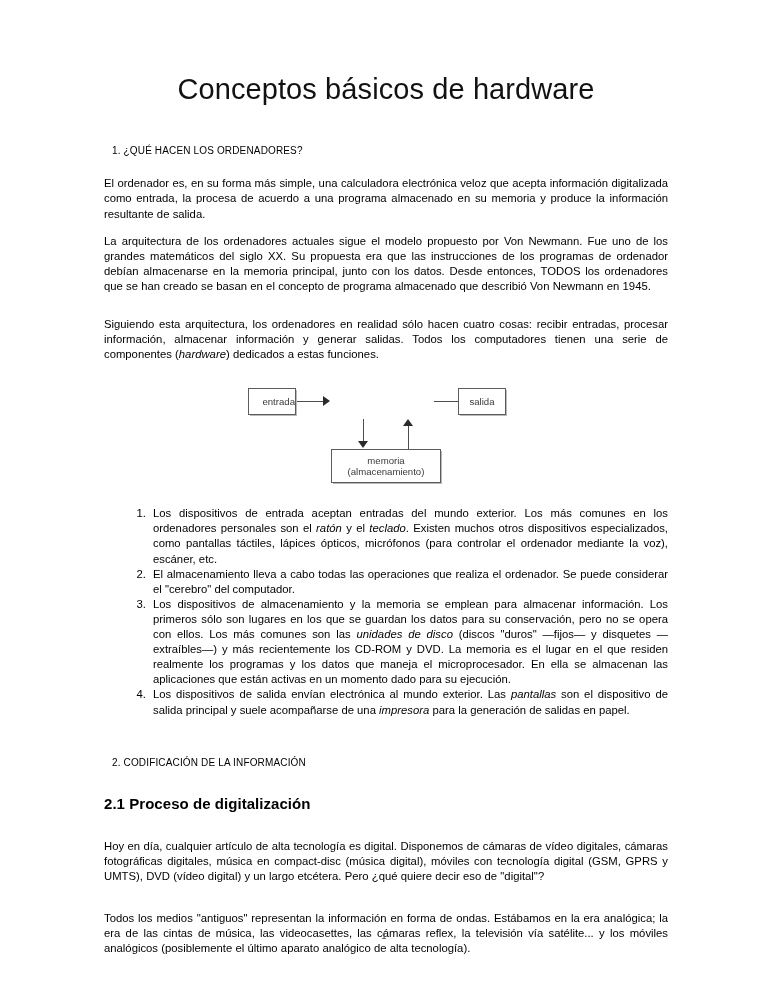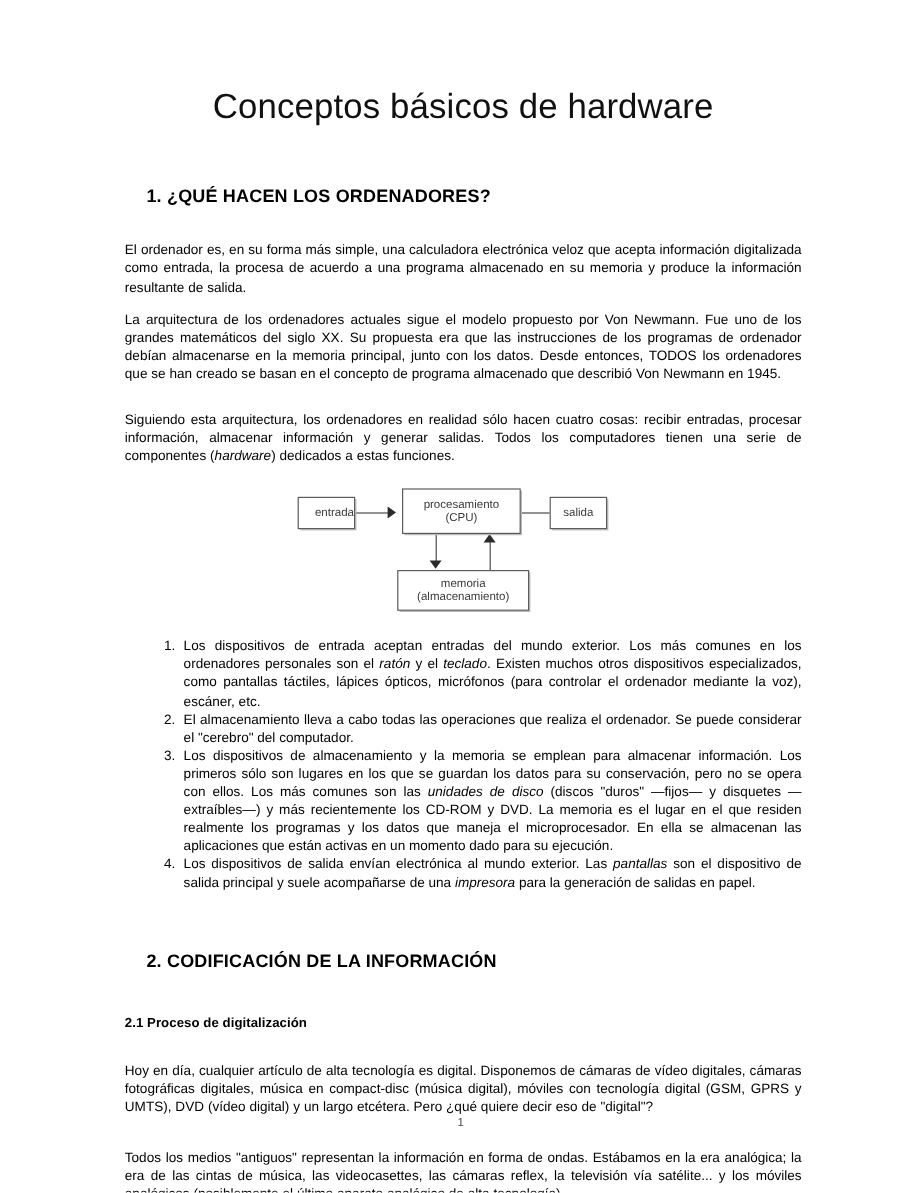--- a/index.html
+++ b/index.html
@@ -35,29 +35,29 @@
     text-align: center;
     letter-spacing: 0.1px;
     margin: 0;
     padding-top: 73px;
     line-height: 1.15;
     color: #111;
   }
 
   
   .h-section {
-    font-size: 15px;
-    font-weight: bold;
-    margin: 18px;
+    font-size: 10px;
+    font-weight: normal;
+    margin: 8px;
     padding-top: 31px;
     letter-spacing: 0.15px;
     color: #000;
   }
   .h-sub {
-    font-size: 11px;
+    font-size: 15px;
     font-weight: bold;
     margin: 0;
     padding-top: 19px;
     letter-spacing: 0.05px;
     color: #000;
   }
 
   
   p.body {
     font-size: 11.3px;
@@ -194,24 +194,20 @@
         <div class="dline v" style="left:126px; top:44px; height:23px;"></div>
         <div class="darrow down" style="left:121px; top:66px;"></div>
 
         <div class="dline v" style="left:171px; top:51px; height:23px;"></div>
         <div class="darrow up" style="left:166px; top:44px;"></div>
 
         <div class="dbox" id="box-entrada">
           <span>entrada</span>
         </div>
 
-        <div class="dbox" id="box-cpu">
-          <span>procesamiento</span>
-          <span>(CPU)</span>
-        </div>
 
         <div class="dbox" id="box-salida">
           <span>salida</span>
         </div>
 
         <div class="dbox" id="box-memoria">
           <span>memoria</span>
           <span>(almacenamiento)</span>
         </div>
 

